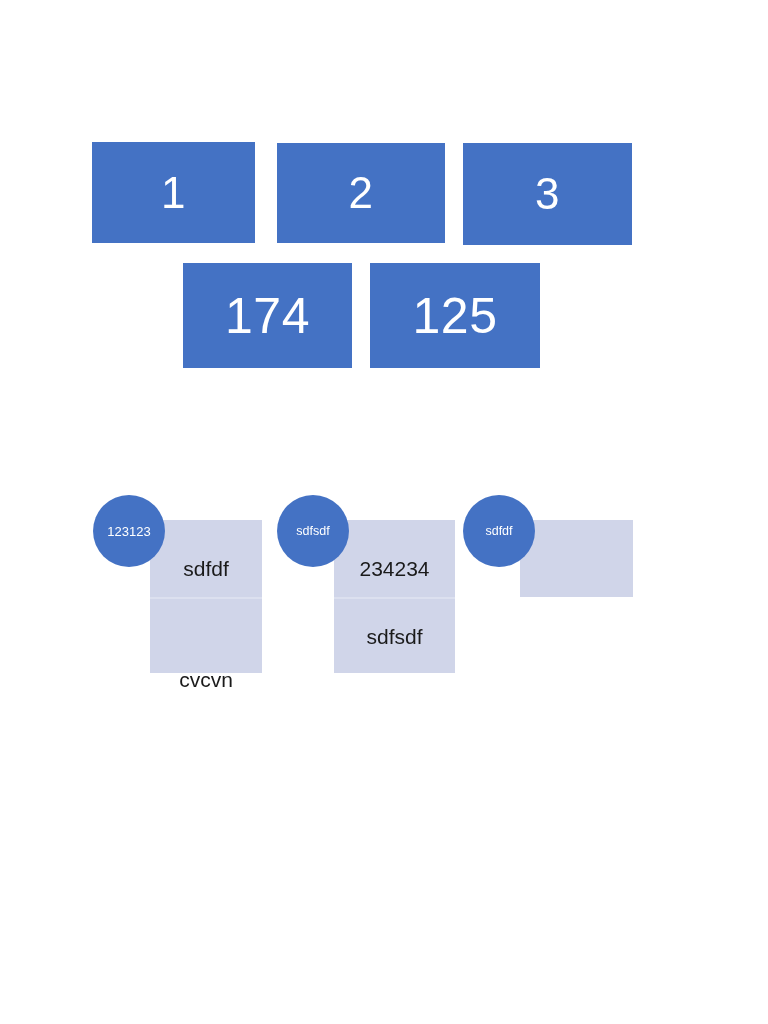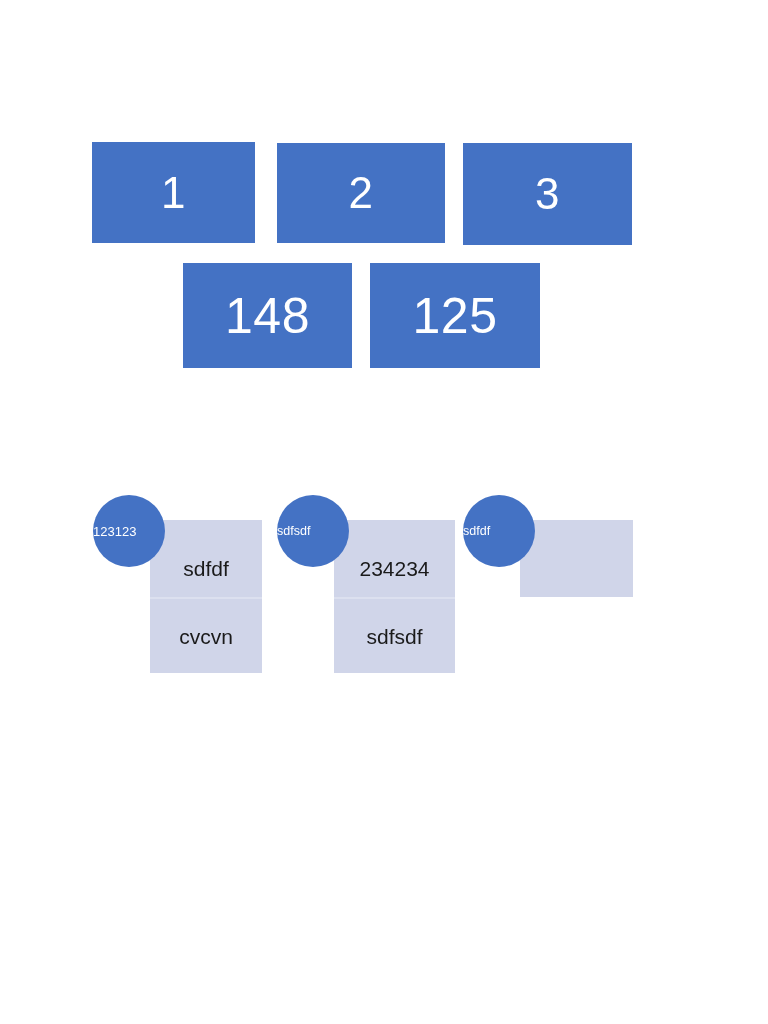--- a/index.html
+++ b/index.html
@@ -68,21 +68,21 @@
     background: #DCE0EF;
   }
   .badge-circle {
     position: absolute;
     width: 72px;
     height: 72px;
     border-radius: 50%;
     background: #4472C4;
     display: flex;
     align-items: center;
-    justify-content: flex-start;
+    justify-content: center;
     color: #FFFFFF;
     font-family: "Liberation Sans", sans-serif;
     font-size: 13px;
     line-height: 1;
     z-index: 5;
     box-sizing: border-box;
   }
   .badge-circle.small-label { font-size: 12.5px; }
 </style>
 </head>
@@ -94,33 +94,33 @@
     <span>1</span>
   </div>
   <div class="blue-box row1" style="left: 277px; top: 143px; width: 168px; height: 100px; background: rgb(68, 114, 196);">
     <span>2</span>
   </div>
   <div class="blue-box row1" style="left: 463px; top: 143px; width: 169px; height: 102px; background: rgb(68, 114, 196);">
     <span>3</span>
   </div>
 
   <div class="blue-box row2" style="left: 183px; top: 263px; width: 169px; height: 105px; background: rgb(68, 114, 196);">
-    <span>148</span>
+    <span>174</span>
   </div>
   <div class="blue-box row2" style="left: 370px; top: 263px; width: 170px; height: 105px; background: rgb(68, 114, 196);">
     <span>125</span>
   </div>
 
   <div class="group">
     <div class="panel" style="left: 150px; top: 520px; width: 112px; height: 153px; background: rgb(208, 213, 233);">
       <div class="panel-divider" style="top: 77px; background: rgb(220, 224, 239);"></div>
       <div class="panel-cell" style="top: 20px; height: 57px;">
         <span>sdfdf</span>
       </div>
-      <div class="panel-cell" style="top: 79px; height: 74px;">
+      <div class="panel-cell" style="top: 96px; height: 74px; align-items: flex-end;">
         <span>cvcvn</span>
       </div>
     </div>
     <div class="badge-circle" style="left: 93px; top: 495px; background: rgb(68, 114, 196);">
       <span>123123</span>
     </div>
   </div>
 
   <div class="group">
     <div class="panel" style="left: 334px; top: 520px; width: 121px; height: 153px; background: rgb(208, 213, 233);">

